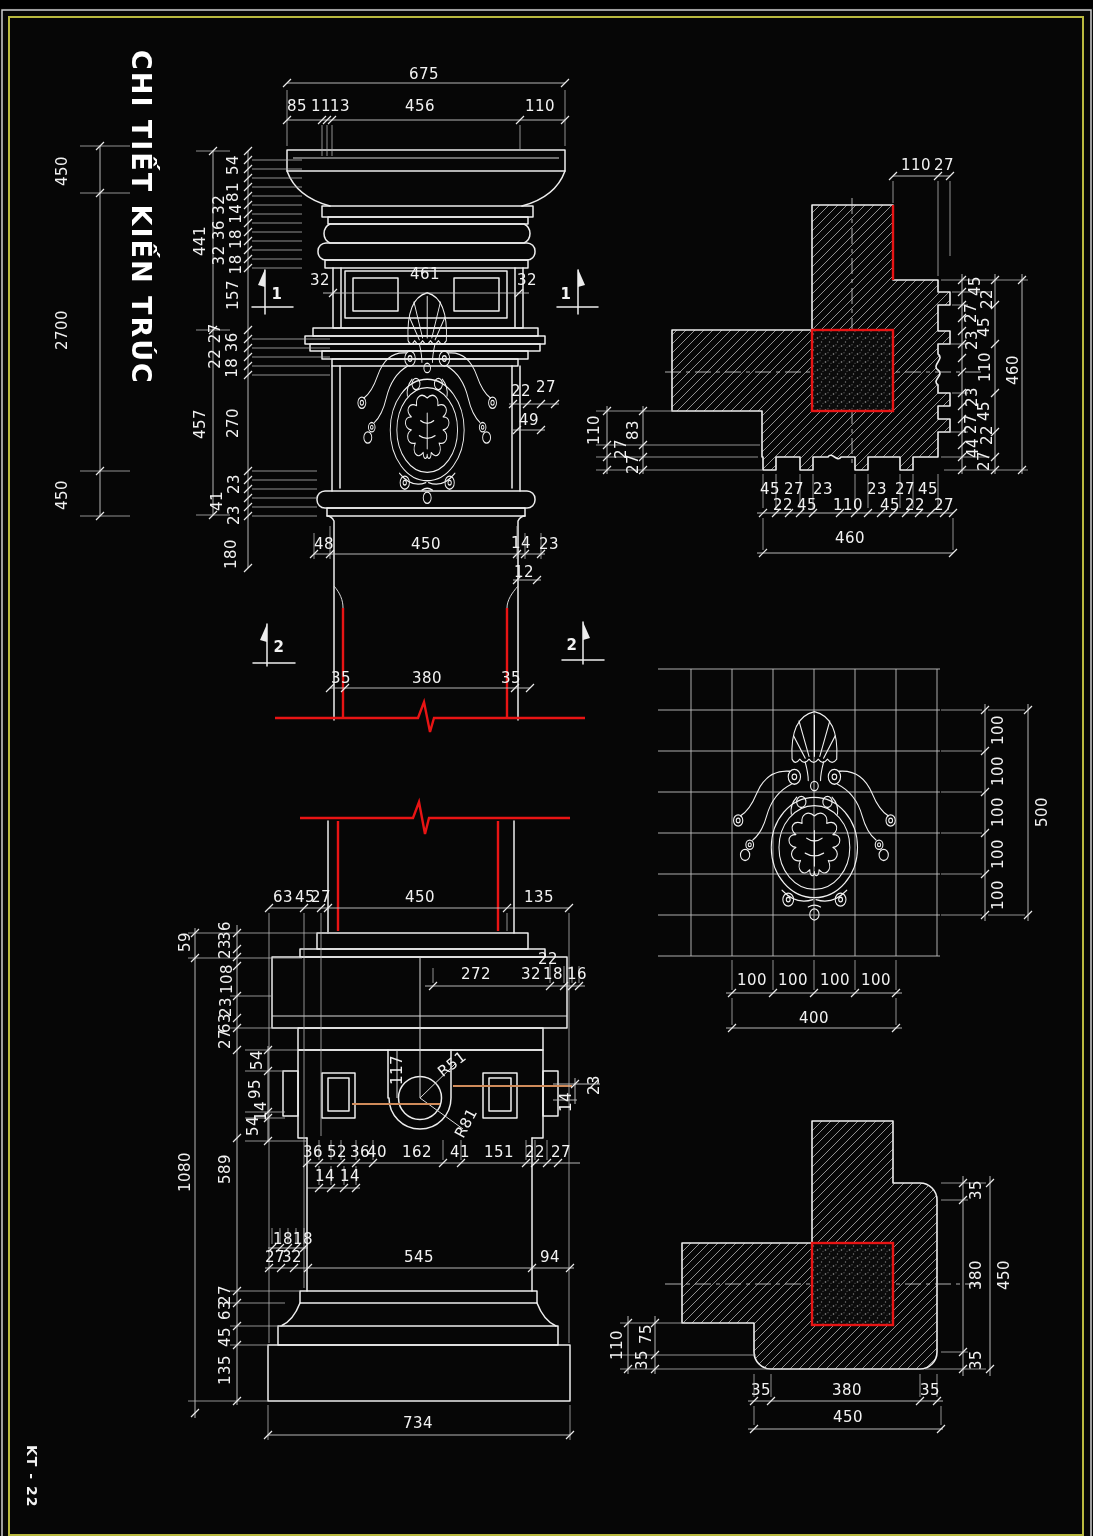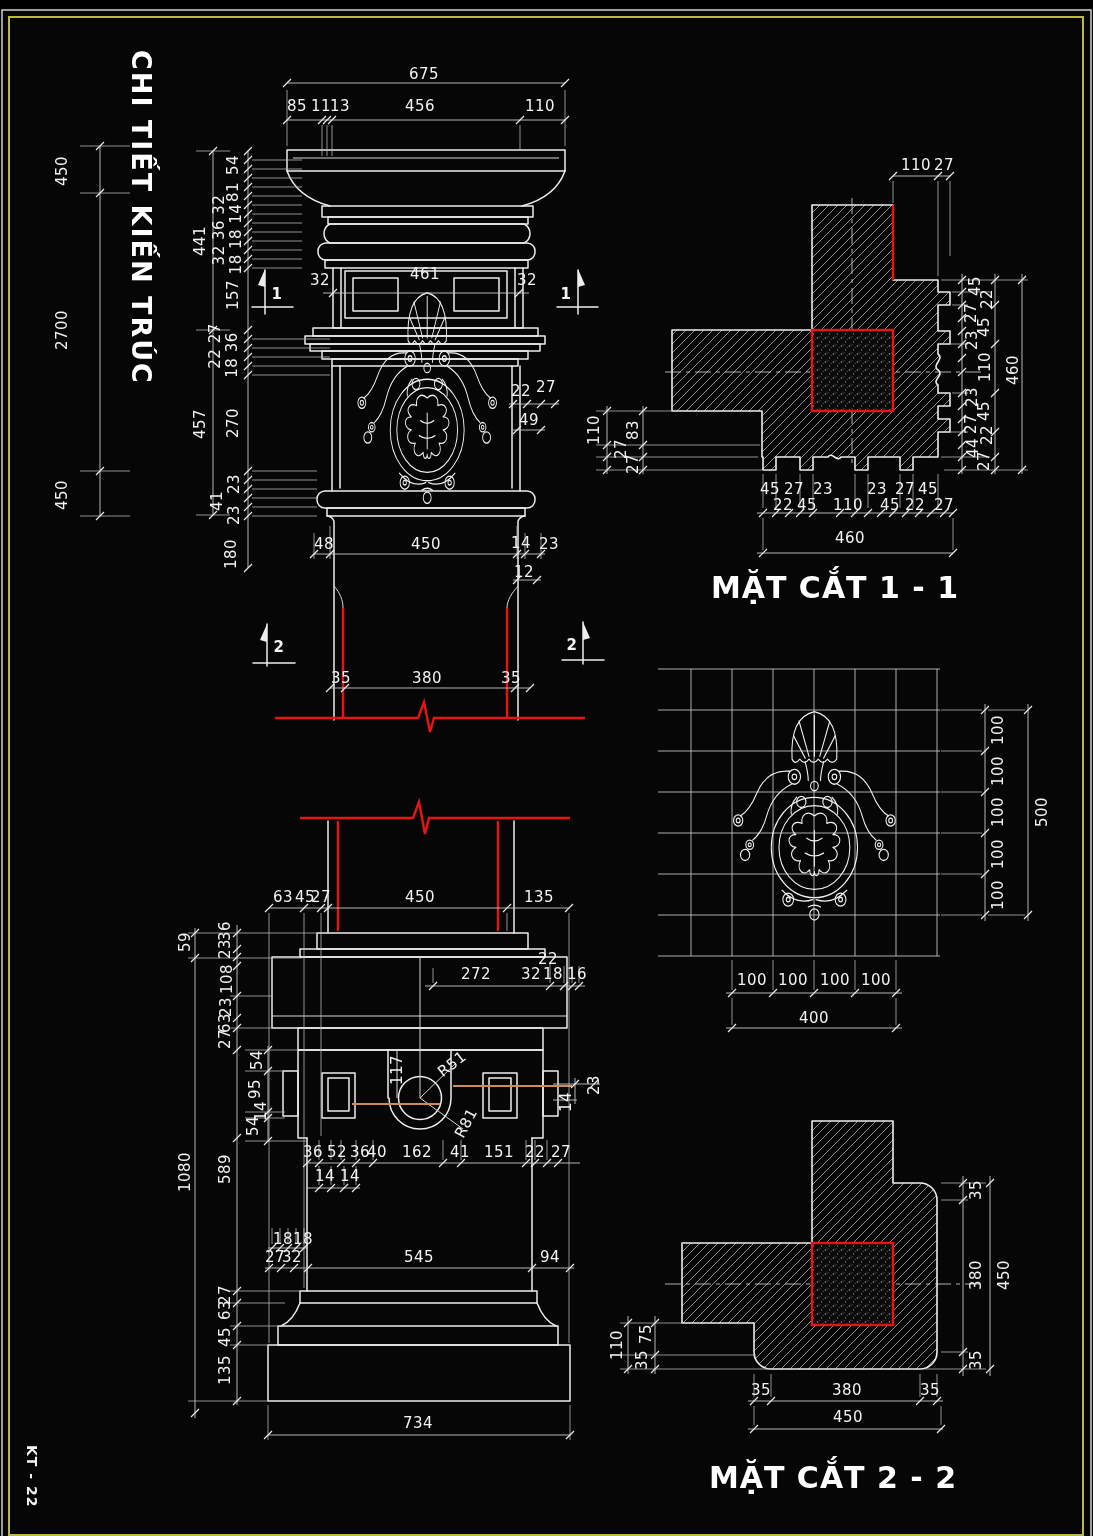--- a/index.html
+++ b/index.html
@@ -359,15 +359,13 @@
         <text class="dim" transform="translate(1004 1267) rotate(-90)">450</text>
         <text class="dim" transform="translate(976 1352) rotate(-90)">35</text>
         <text class="dim" transform="translate(617 1337) rotate(-90)">110</text>
         <text class="dim" transform="translate(646 1326) rotate(-90)">75</text>
         <text class="dim" transform="translate(642 1352) rotate(-90)">35</text>
       </g>
   </svg>
 
   <div class="v-title">CHI TIẾT KIẾN TRÚC</div>
   <div class="sheet-no">KT - 22</div>
-  <div id="lbl-s11" class="sec-label">MẶT CẮT 1 - 1</div>
-  <div id="lbl-s22" class="sec-label">MẶT CẮT 2 - 2</div>
 </div>
 
 </body></html>

